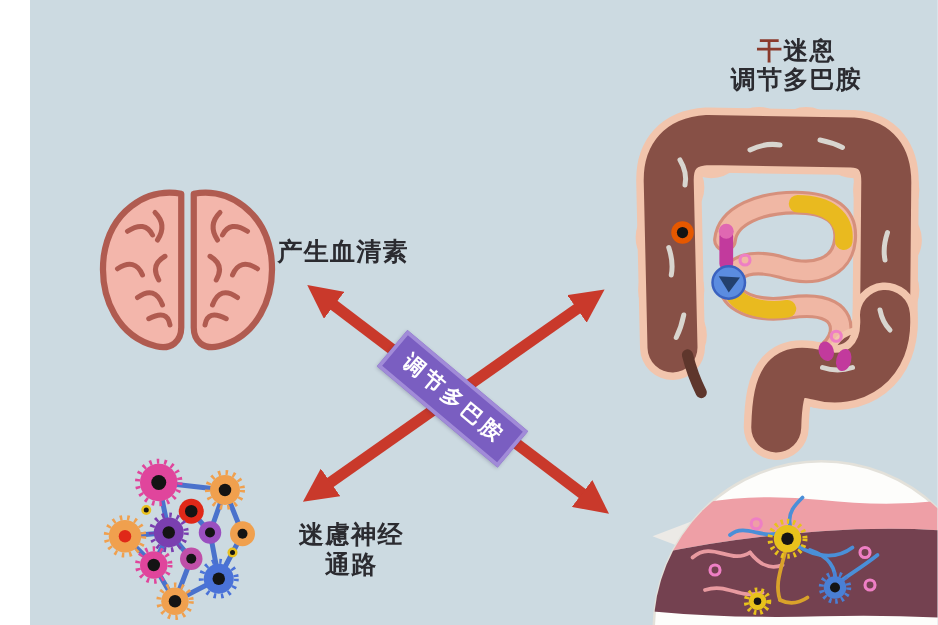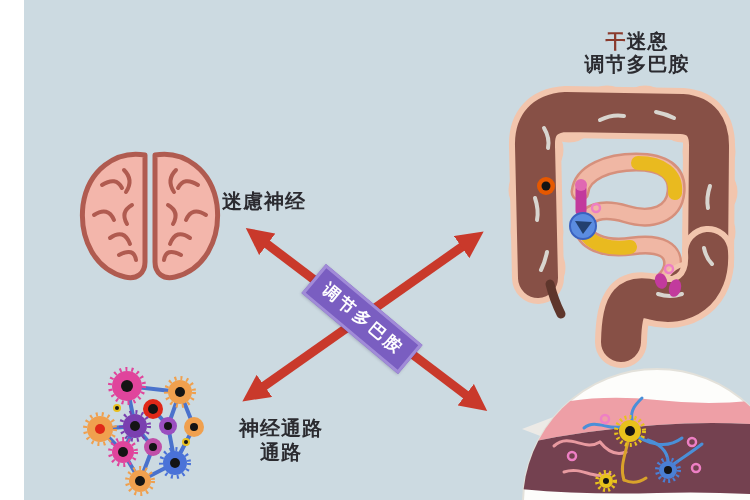--- a/index.html
+++ b/index.html
@@ -238,23 +238,23 @@
         <circle class="pink-ring" cx="548" cy="456" r="4"></circle>
       </g>
     </g>
   </svg>
 
   <div class="label label-center" style="left:538px;top:30px;width:150px;line-height:23px;">
     <span class="red-char">干</span><span>迷恖</span><br>
     <span>调节多巴胺</span>
   </div>
 
-  <div class="label" style="left:198px;top:188px;">迷慮神经</div>
+  <div class="label" style="left:198px;top:188px;">产生血清素</div>
 
   <div class="banner">调节多巴胺</div>
 
 
   <div class="label label-center" style="left:196px;top:416px;width:122px;line-height:24px;">
-    <span>神经通路</span><br>
+    <span>迷慮神经</span><br>
     <span>通路</span>
   </div>
 
 </div>
 
 </body></html>

